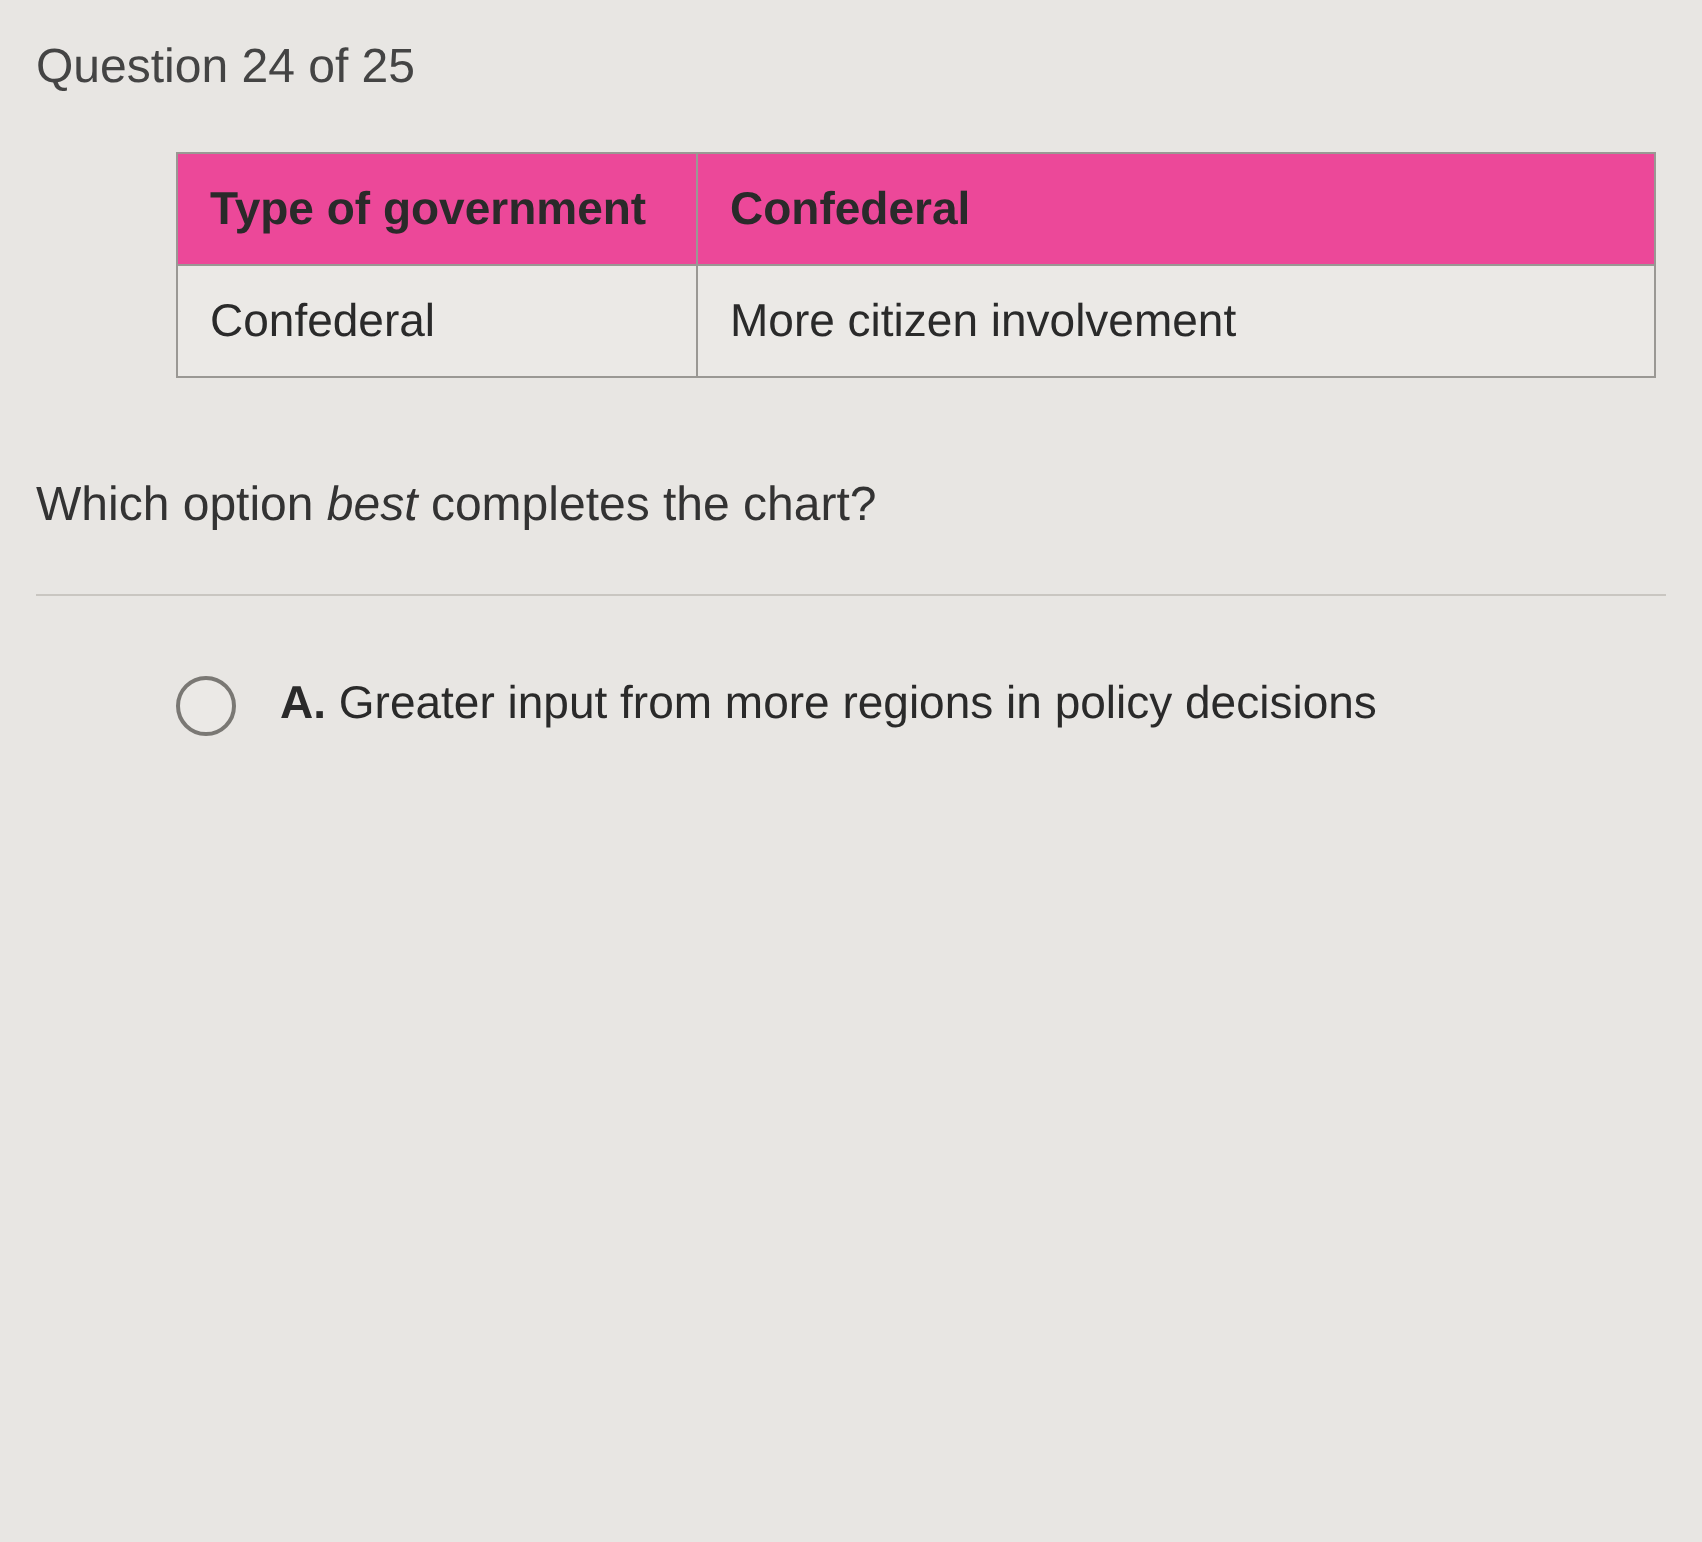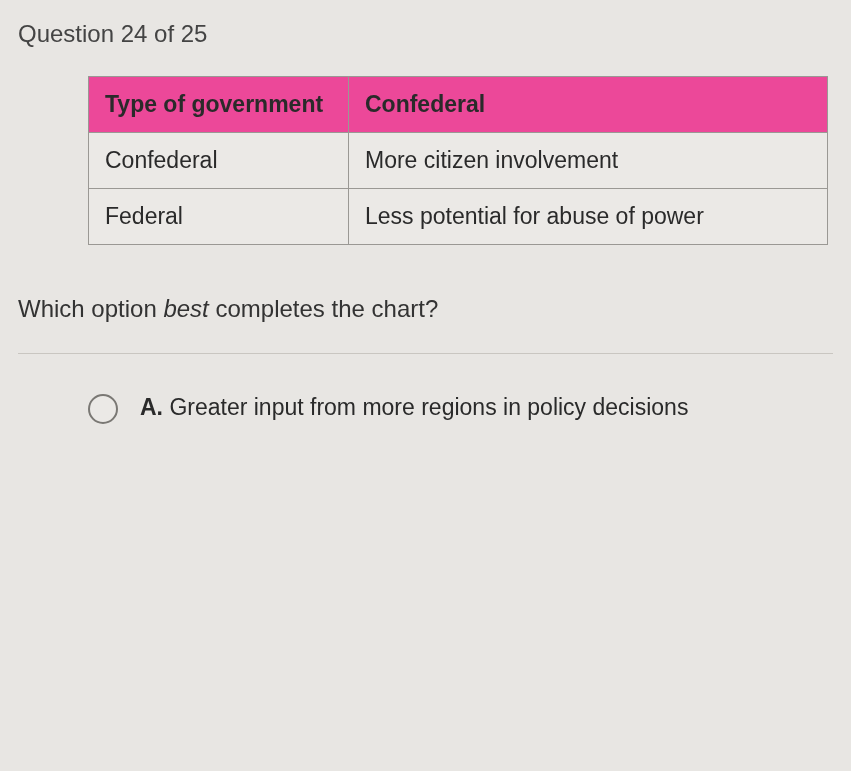--- a/index.html
+++ b/index.html
@@ -96,24 +96,20 @@
       <tr>
         <th class="col1">Type of government</th>
         <th>Confederal</th>
       </tr>
     </thead>
     <tbody>
       <tr>
         <td>Confederal</td>
         <td>More citizen involvement</td>
       </tr>
-      <tr>
-        <td>Federal</td>
-        <td>Less potential for abuse of power</td>
-      </tr>
     </tbody>
   </table>
 </div>
 
 <div class="question-text">
   <span>Which option </span><em>best</em><span> completes the chart?</span>
 </div>
 
 <hr class="divider">
 

